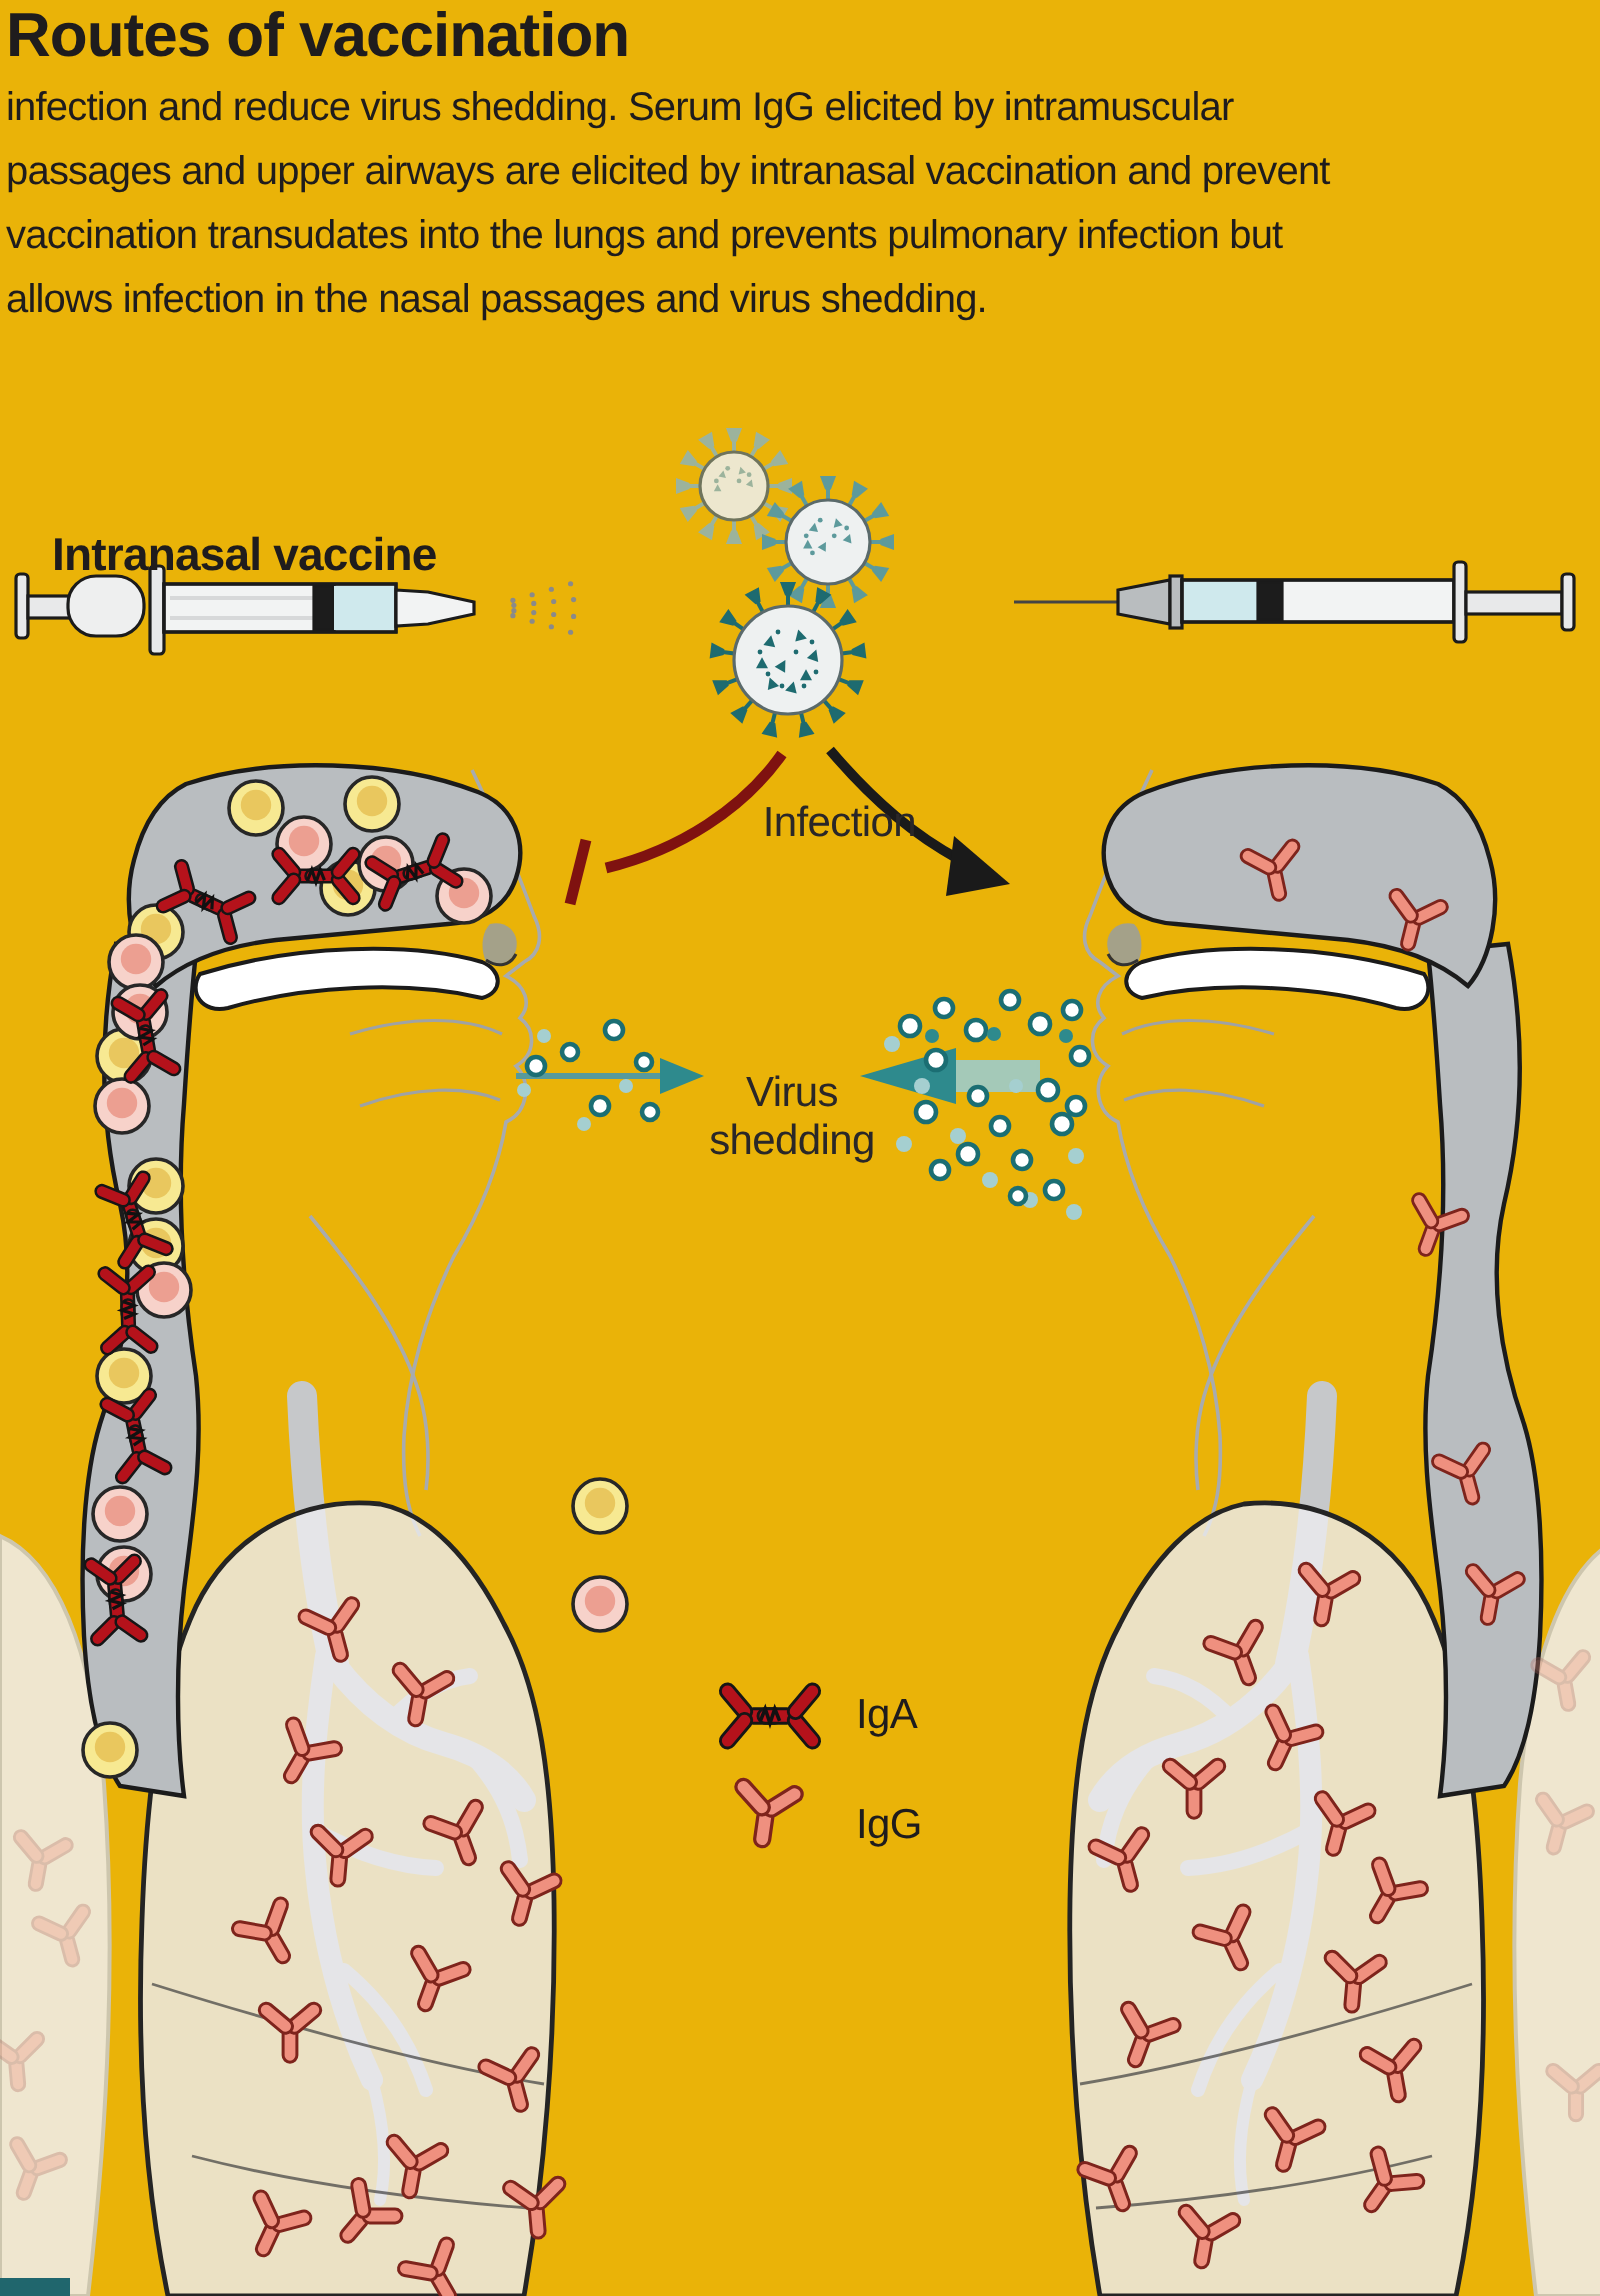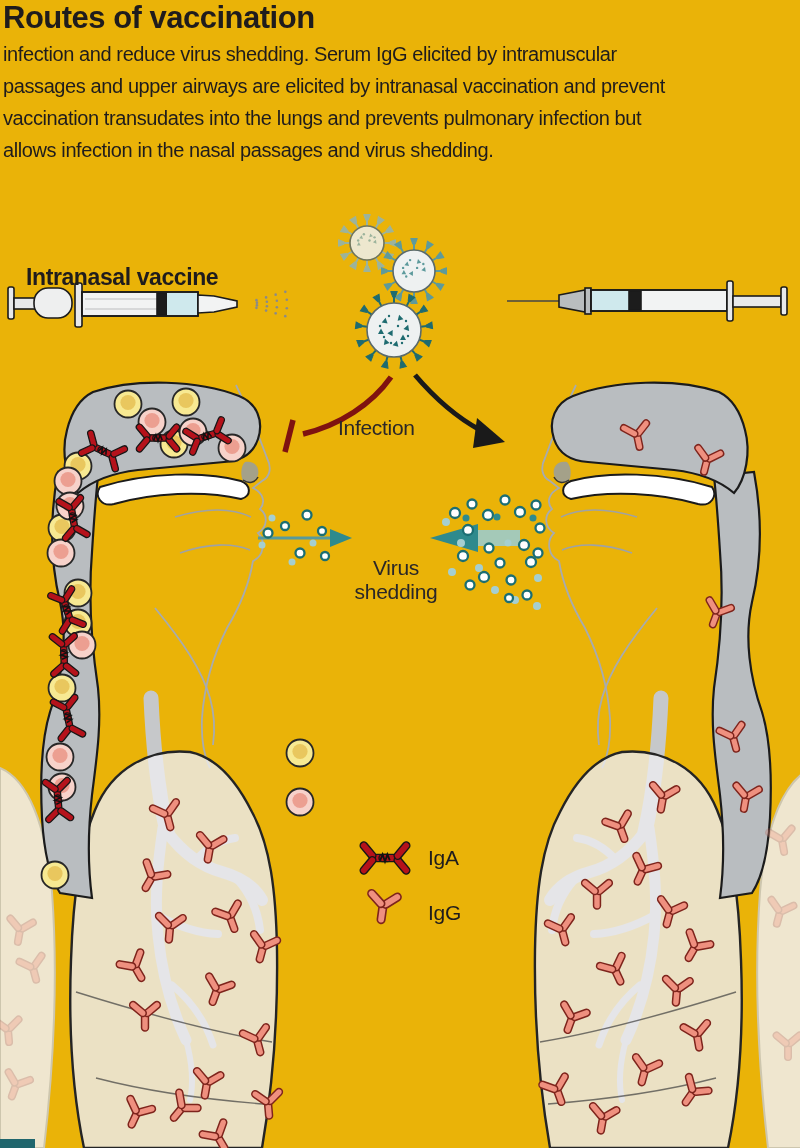--- a/index.html
+++ b/index.html
@@ -5,22 +5,22 @@
   html,body{margin:0;padding:0;background:#fff;}
   #page{position:relative;width:800px;height:1148px;background:#eab308;overflow:hidden;
         font-family:"Liberation Sans","DejaVu Sans",sans-serif;color:#1f1c1d;}
   .abs{position:absolute;}
   #title{left:3px;top:0px;font-size:31px;font-weight:700;letter-spacing:-0.5px;}
   #desc{left:3px;top:38px;width:790px;font-size:20px;line-height:32px;letter-spacing:-0.4px;}
   .vaclabel{font-size:23px;font-weight:700;letter-spacing:-0.4px;}
   #lab-in{left:26px;top:243px;margin-top:21px;}
   #lab-im{left:518px;top:243px;}
   .anno{font-size:21px;letter-spacing:-0.3px;color:#2a2728;}
-  #lab-infection{left:338px;top:416px;width:120px;text-align:left;}
-  #lab-shed{left:330px;top:556px;width:132px;text-align:center;line-height:24px;}
+  #lab-infection{left:338px;top:400px;width:120px;text-align:right;}
+  #lab-shed{left:330px;top:535px;width:132px;text-align:center;line-height:24px;}
   .leglabel{font-size:21px;letter-spacing:-0.3px;line-height:26px;}
   #leg-b{left:325px;top:740px;}
   #leg-t{left:325px;top:789px;}
   #leg-iga{left:428px;top:845px;text-align:center;}
   #leg-igg{left:428px;top:900px;}
   svg{position:absolute;left:0;top:0;}
   .igg-stamp{fill:#ef907f;stroke:#7e241c;stroke-width:1.3;}
   .igg-faded{fill:#ef907f;stroke:#b0685e;stroke-width:1.3;opacity:.32;}
   .iga-stamp{fill:#b5121b;stroke:#161616;stroke-width:1.2;}
   .ring-dot{fill:#fff;stroke:#1b6e73;stroke-width:2.3;}

